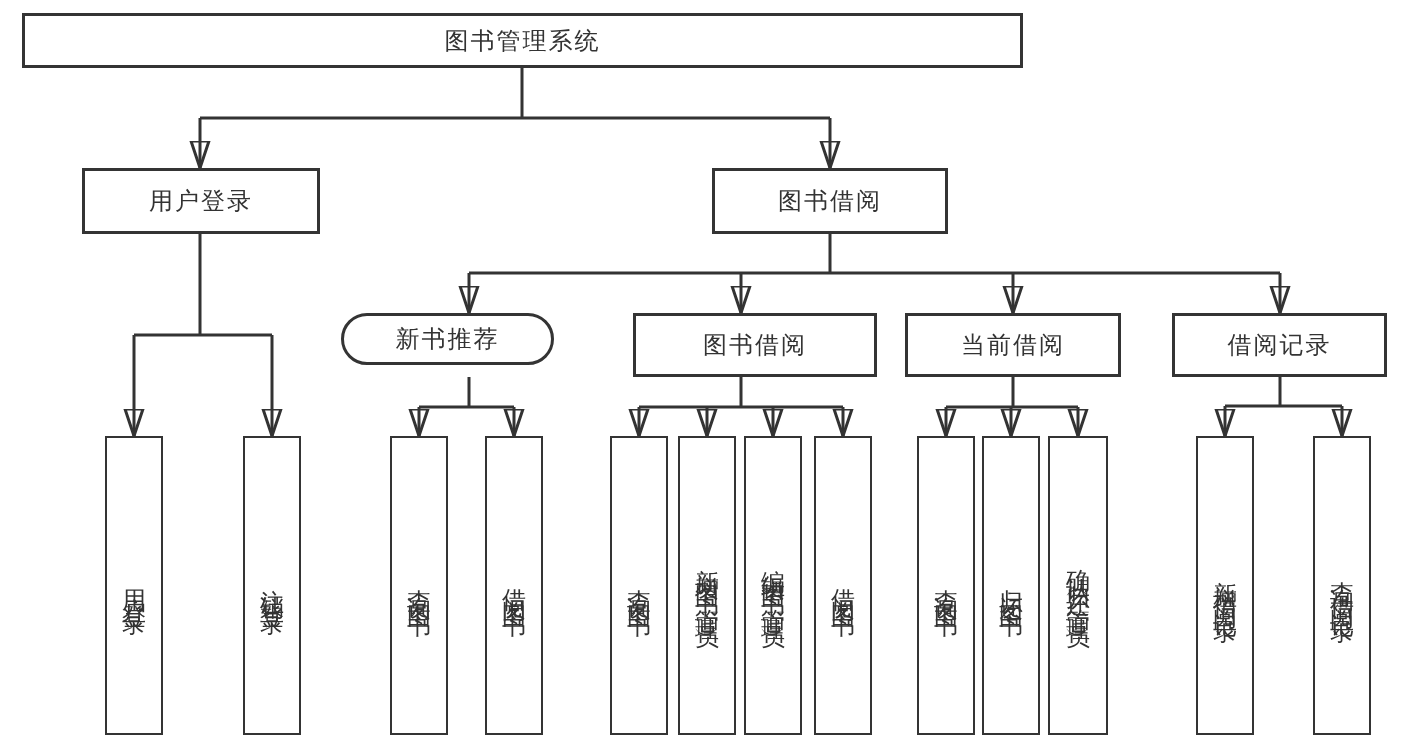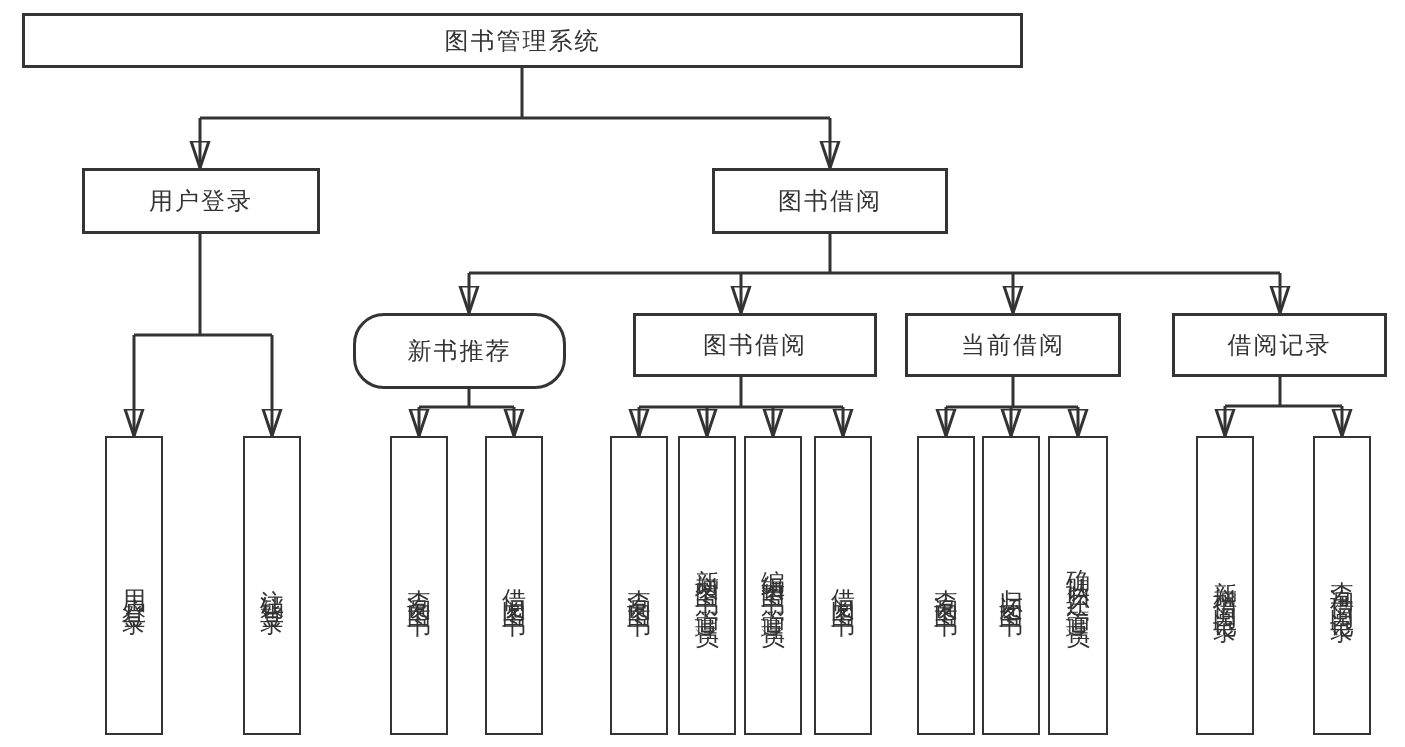--- a/index.html
+++ b/index.html
@@ -94,21 +94,21 @@
       <line x1="1225" y1="406" x2="1225" y2="436" marker-end="url(#arrowDown)"></line>
       <line x1="1342" y1="406" x2="1342" y2="436" marker-end="url(#arrowDown)"></line>
     </g>
   </svg>
 
   <div class="node hbox" style="left:22px;top:13px;width:1001px;height:55px;">图书管理系统</div>
 
   <div class="node hbox" style="left:82px;top:168px;width:238px;height:66px;">用户登录</div>
   <div class="node hbox" style="left:712px;top:168px;width:236px;height:66px;">图书借阅</div>
 
-  <div class="node hbox" style="left:353px;top:313px;width:213px;height:76px;border-radius:31px;">新书推荐</div>
+  <div class="node hbox" style="left:341px;top:313px;width:213px;height:52px;border-radius:31px;">新书推荐</div>
   <div class="node hbox" style="left:633px;top:313px;width:244px;height:64px;">图书借阅</div>
   <div class="node hbox" style="left:905px;top:313px;width:216px;height:64px;font-family:Liberation Mono, monospace;">当前借阅</div>
   <div class="node hbox" style="left:1172px;top:313px;width:215px;height:64px;">借阅记录</div>
 
   <div class="node vbox" style="left:105px;top:436px;width:58px;height:299px;">
     <span class="vtext">用户登录</span>
   </div>
   <div class="node vbox" style="left:243px;top:436px;width:58px;height:299px;">
     <span class="vtext">注销登录</span>
   </div>

